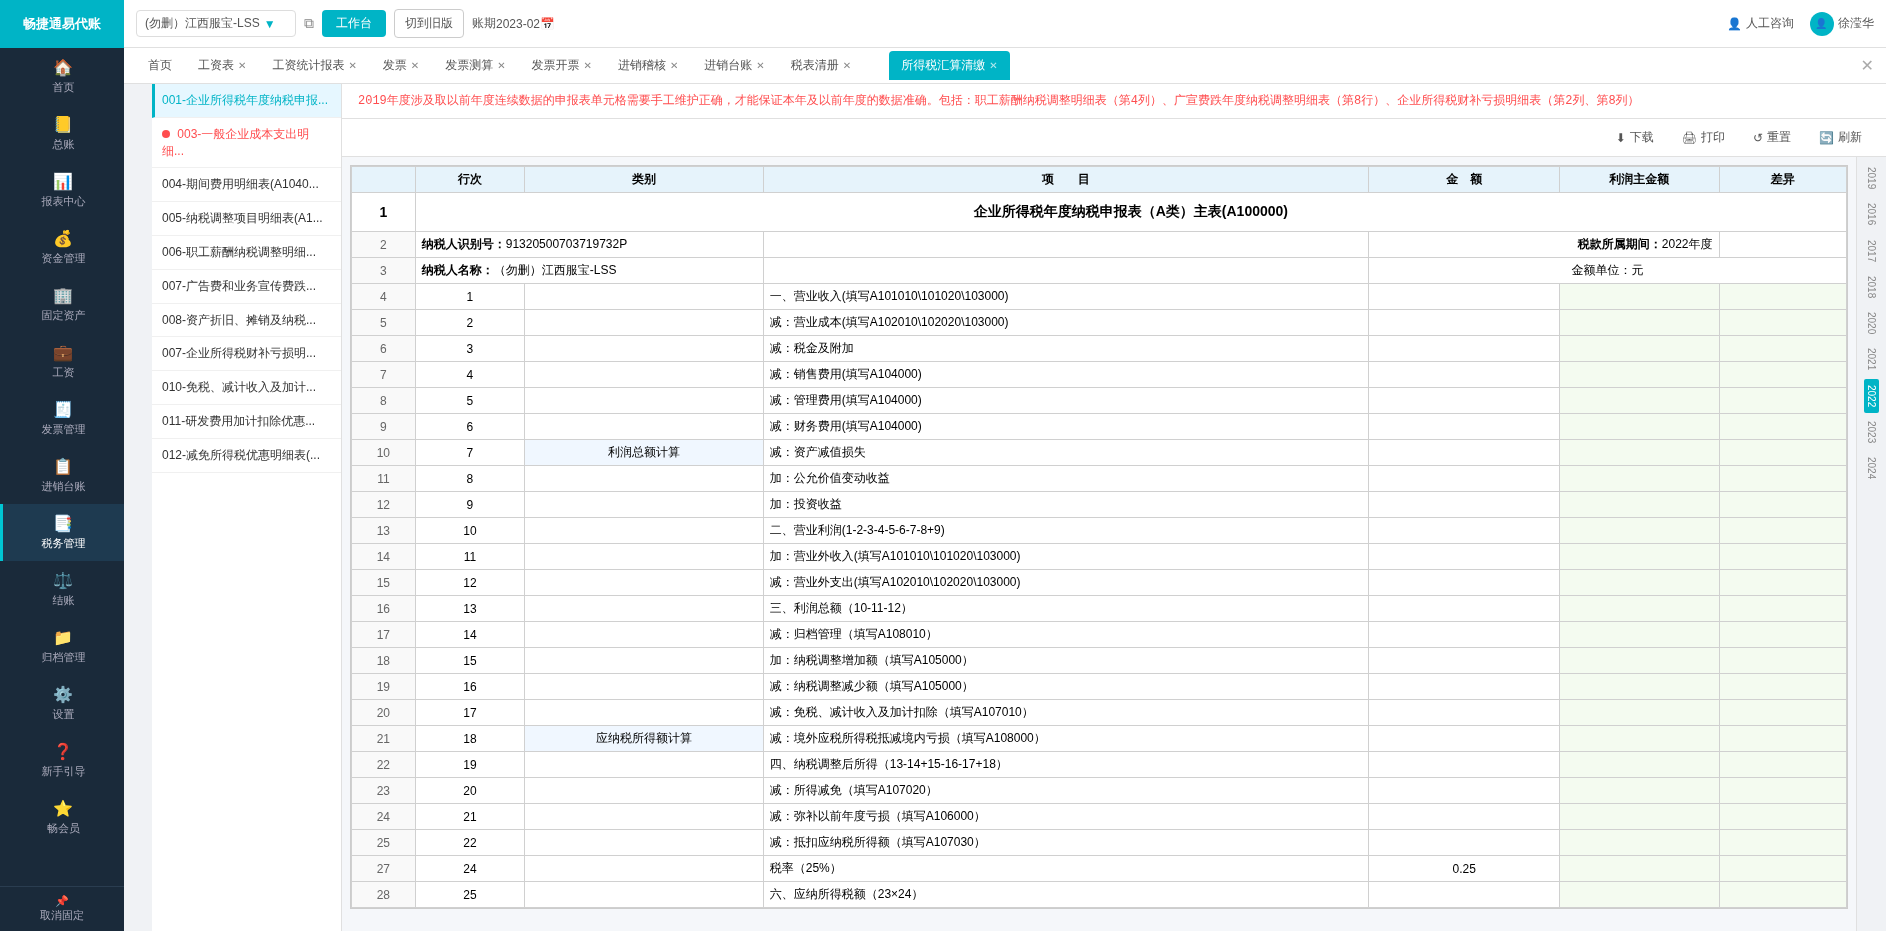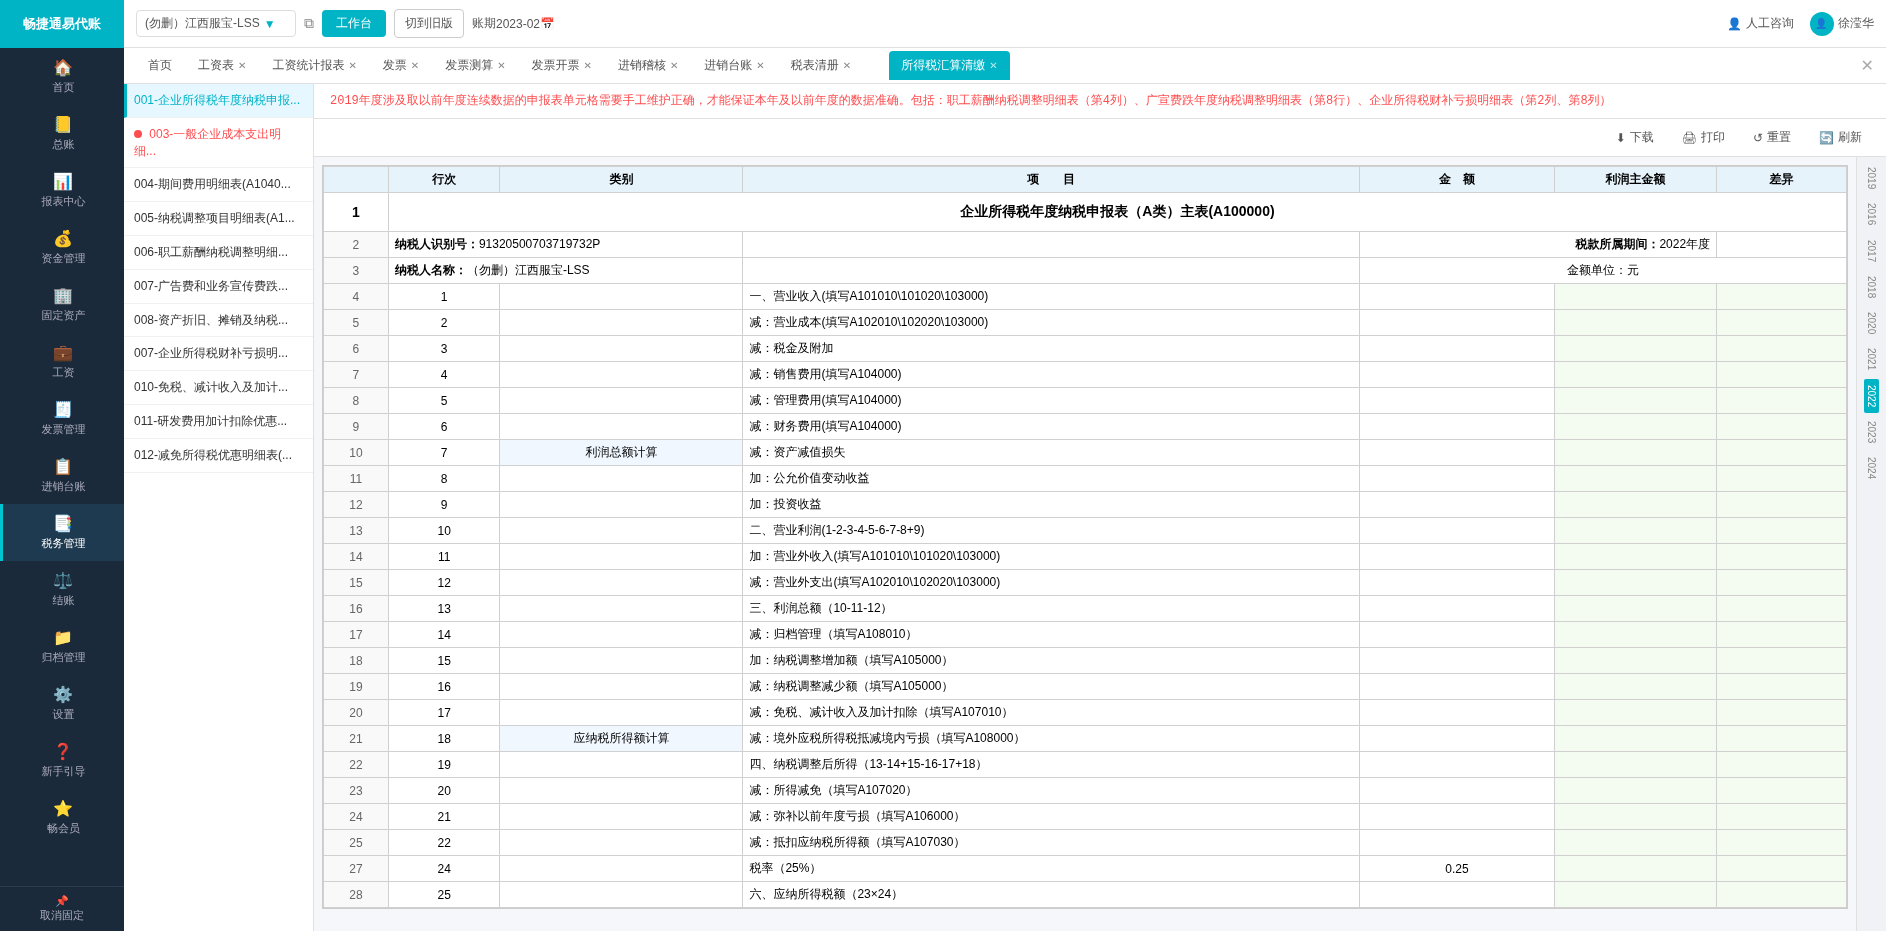--- a/index.html
+++ b/index.html
@@ -150,20 +150,21 @@
       overflow: hidden;
     }
 
     
     .left-panel {
       width: 190px;
       background: #fff;
       border-right: 1px solid #e0e0e0;
       overflow-y: auto;
       flex-shrink: 0;
+      margin-left: 28px;
     }
     .left-panel-item {
       padding: 8px 10px;
       font-size: 12px;
       color: #333;
       cursor: pointer;
       border-bottom: 1px solid #f0f0f0;
       line-height: 1.4;
     }
     .left-panel-item.active { background: #e6f7ff; color: #00b4c6; border-left: 3px solid #00b4c6; padding-left: 7px; }

